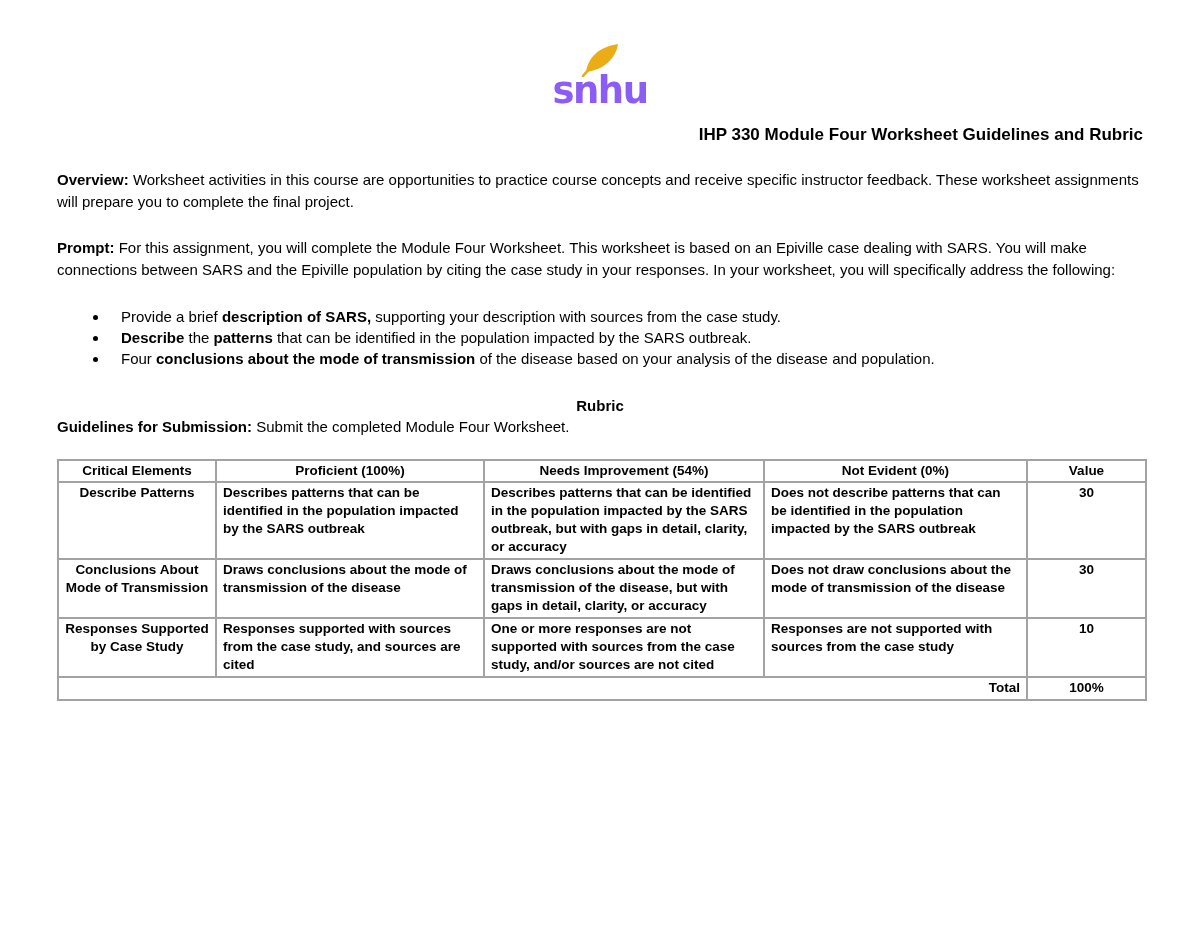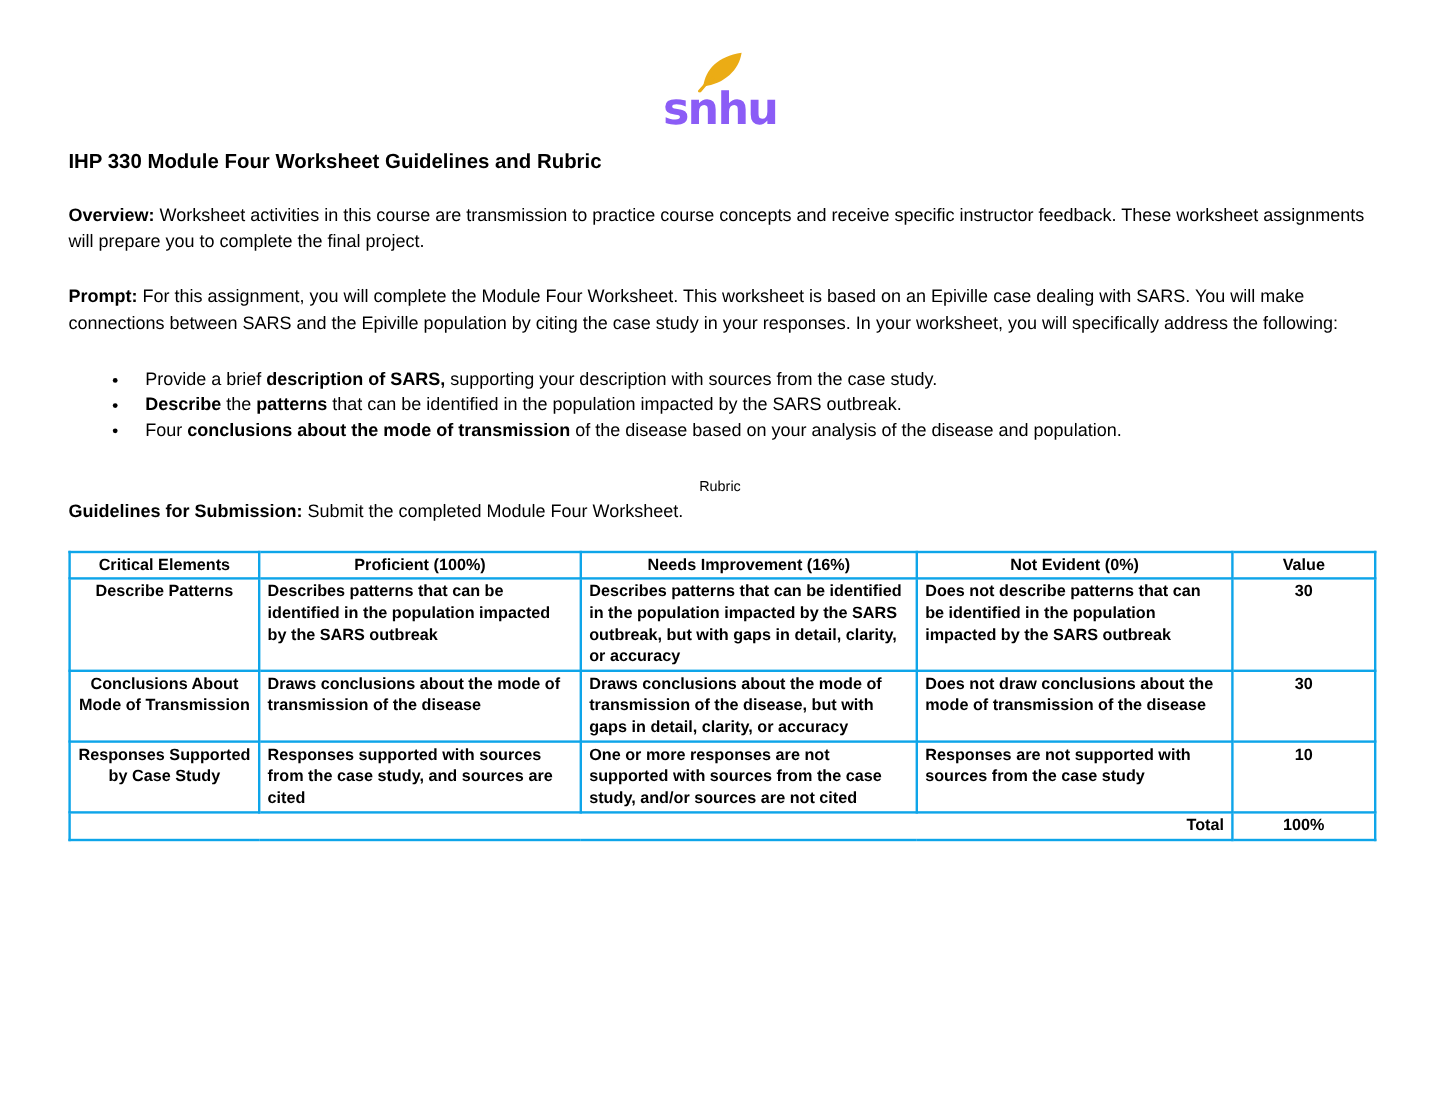--- a/index.html
+++ b/index.html
@@ -35,21 +35,21 @@
   .leaf {
     position: absolute;
     top: -3px;
     left: 31px;
     width: 40px; height: 34px;
   }
 
   
   .title {
     margin: 17px 0 0 0;
-    text-align: left;
+    text-align: right;
     font-size: 17px;
     font-weight: bold;
     line-height: 20px;
   }
 
   .para {
     margin: 24px 0 0 0;
     font-size: 15px;
     line-height: 22px;
   }
@@ -59,35 +59,35 @@
     margin: 25px 0 0 0;
     padding: 0 0 0 52px;
     font-size: 15px;
     line-height: 21px;
   }
   ul.bullets li { padding-left: 12px; margin: 0; }
 
   .rubric-heading {
     margin-top: 26px;
     text-align: center;
-    font-size: 12px;
-    font-weight: normal;
+    font-size: 15px;
+    font-weight: bold;
     line-height: 21px;
   }
   .guidelines { margin-top: 0; line-height: 21px; }
 
   
   table.rubric {
     margin-top: 22px;
     width: 1088px;
     border-collapse: collapse;
     table-layout: fixed;
   }
   table.rubric th, table.rubric td {
-    border: 2px solid #0ea5e9;
+    border: 2px solid #a3a3a3;
     font-weight: bold;
     font-size: 13.5px;
     line-height: 18px;
     padding: 1px 6px 2px 6px;
     vertical-align: top;
     overflow: hidden;
   }
   table.rubric th { text-align: center; padding: 1px 2px; }
   td.element { text-align: center; }
   td.val { text-align: center; }
@@ -106,21 +106,21 @@
   <div class="logo-wrap">
     <svg class="leaf" viewBox="0 0 40 34" xmlns="http://www.w3.org/2000/svg">
       <path d="M5 29 C7 15 17 4 37 1 C35 15 23 27 5 29 Z" fill="#EBAC15"></path>
       <path d="M2 33 C5 29 8 26 13 22" stroke="#EBAC15" stroke-width="2.6" fill="none" stroke-linecap="round"></path>
     </svg>
     <span class="logo-text">snhu</span>
   </div>
 
   <h1 class="title">IHP 330 Module Four Worksheet Guidelines and Rubric</h1>
 
-  <p class="para"><span class="b">Overview:</span><span> Worksheet activities in this course are transmission to practice course concepts and receive specific instructor feedback. These worksheet assignments will prepare you to complete the final project.</span></p>
+  <p class="para"><span class="b">Overview:</span><span> Worksheet activities in this course are opportunities to practice course concepts and receive specific instructor feedback. These worksheet assignments will prepare you to complete the final project.</span></p>
 
   <p class="para"><span class="b">Prompt:</span><span> For this assignment, you will complete the Module Four Worksheet. This worksheet is based on an Epiville case dealing with SARS. You will make connections between SARS and the Epiville population by citing the case study in your responses. In your worksheet, you will specifically address the following:</span></p>
 
   <ul class="bullets">
     <li><span>Provide a brief </span><span class="b">description of SARS,</span><span> supporting your description with sources from the case study.</span></li>
     <li><span class="b">Describe</span><span> the </span><span class="b">patterns</span><span> that can be identified in the population impacted by the SARS outbreak.</span></li>
     <li><span>Four </span><span class="b">conclusions about the mode of transmission</span><span> of the disease based on your analysis of the disease and population.</span></li>
   </ul>
 
   <div class="rubric-heading">Rubric</div>
@@ -132,21 +132,21 @@
       <col style="width:158px">
       <col style="width:268px">
       <col style="width:280px">
       <col style="width:263px">
       <col style="width:119px">
     </colgroup>
     <thead>
       <tr>
         <th>Critical Elements</th>
         <th>Proficient (100%)</th>
-        <th>Needs Improvement (16%)</th>
+        <th>Needs Improvement (54%)</th>
         <th>Not Evident (0%)</th>
         <th>Value</th>
       </tr>
     </thead>
     <tbody>
       <tr class="r2">
         <td class="element">Describe Patterns</td>
         <td>Describes patterns that can be identified in the population impacted by the SARS outbreak</td>
         <td>Describes patterns that can be identified in the population impacted by the SARS outbreak, but with gaps in detail, clarity, or accuracy</td>
         <td>Does not describe patterns that can be identified in the population impacted by the SARS outbreak</td>

